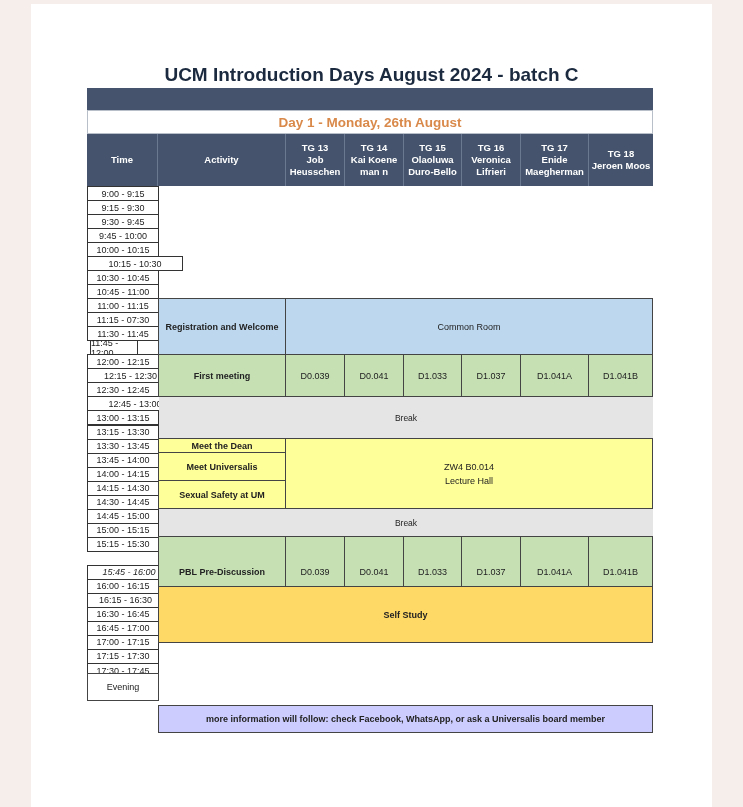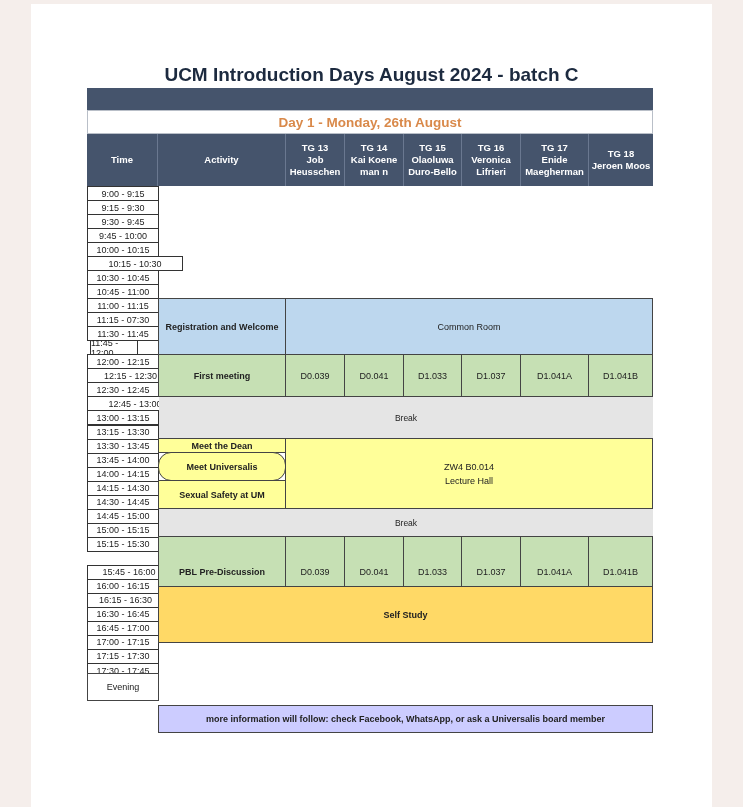--- a/index.html
+++ b/index.html
@@ -73,21 +73,21 @@
     <div class="abs tcell" style="left: 87px; top: 424.51px; width: 72px; height: 15.03px;">13:15 - 13:30</div>
     <div class="abs tcell" style="left: 87px; top: 438.54px; width: 72px; height: 15.03px;">13:30 - 13:45</div>
     <div class="abs tcell" style="left: 87px; top: 452.57px; width: 72px; height: 15.03px;">13:45 - 14:00</div>
     <div class="abs tcell" style="left: 87px; top: 466.6px; width: 72px; height: 15.03px;">14:00 - 14:15</div>
     <div class="abs tcell" style="left: 87px; top: 480.63px; width: 72px; height: 15.03px;">14:15 - 14:30</div>
     <div class="abs tcell" style="left: 87px; top: 494.66px; width: 72px; height: 15.03px;">14:30 - 14:45</div>
     <div class="abs tcell" style="left: 87px; top: 508.69px; width: 72px; height: 15.03px;">14:45 - 15:00</div>
     <div class="abs tcell" style="left: 87px; top: 522.72px; width: 72px; height: 15.03px;">15:00 - 15:15</div>
     <div class="abs tcell" style="left: 87px; top: 536.75px; width: 72px; height: 15.03px;">15:15 - 15:30</div>
     <div class="abs tcell" style="left: 87px; top: 550.78px; width: 72px; height: 25px; margin-top: 29px;">15:30 - 15:45</div>
-    <div class="abs tcell" style="left: 87px; top: 564.81px; width: 84px; height: 15.03px;">15:45 - 16:00</div>
+    <div class="abs tcell" style="left: 87px; top: 564.81px; width: 84px; height: 15.03px; font-style: italic;">15:45 - 16:00</div>
     <div class="abs tcell" style="left: 87px; top: 578.84px; width: 72px; height: 15.03px;">16:00 - 16:15</div>
     <div class="abs tcell" style="left: 87px; top: 592.87px; width: 77px; height: 15.03px;">16:15 - 16:30</div>
     <div class="abs tcell" style="left: 87px; top: 606.9px; width: 72px; height: 15.03px;">16:30 - 16:45</div>
     <div class="abs tcell" style="left: 87px; top: 620.93px; width: 72px; height: 15.03px;">16:45 - 17:00</div>
     <div class="abs tcell" style="left: 87px; top: 634.96px; width: 72px; height: 15.03px;">17:00 - 17:15</div>
     <div class="abs tcell" style="left: 87px; top: 648.99px; width: 72px; height: 15.03px;">17:15 - 17:30</div>
     <div class="abs tcell" style="left: 87px; top: 663.02px; width: 72px; height: 15.03px;">17:30 - 17:45</div>
     <div class="abs tcell" style="left: 87px; top: 677.05px; width: 72px; height: 15.03px;">17:45 - 18:00</div>
   </div>
 
@@ -98,21 +98,21 @@
 <div class="abs block green ital" style="left:285px;top:354px;width:60px;height:43px;">D0.039</div>
 <div class="abs block green ital" style="left:344px;top:354px;width:60px;height:43px;">D0.041</div>
 <div class="abs block green ital" style="left:403px;top:354px;width:59px;height:43px;">D1.033</div>
 <div class="abs block green ital" style="left:461px;top:354px;width:60px;height:43px;">D1.037</div>
 <div class="abs block green ital" style="left:520px;top:354px;width:69px;height:43px;">D1.041A</div>
 <div class="abs block green ital" style="left:588px;top:354px;width:65px;height:43px;">D1.041B</div>
 
 <div class="abs block grey ital" style="left:159px;top:397px;width:494px;height:41px;font-size:8.5px;">Break</div>
 
 <div class="abs block yellow bold" style="left:158px;top:438px;width:128px;height:15px;">Meet the Dean</div>
-<div class="abs block yellow bold" style="left:158px;top:452px;width:128px;height:29px;border-radius:13px;">Meet Universalis</div>
+<div class="abs block yellow bold" style="left:158px;top:452px;width:128px;height:29px;">Meet Universalis</div>
 <div class="abs block yellow bold" style="left:158px;top:480px;width:128px;height:29px;">Sexual Safety at UM</div>
 <div class="abs block yellow ital" style="left:285px;top:438px;width:368px;height:71px;line-height:14px;">
     <div><span>ZW4 B0.014</span><br><span>Lecture Hall</span></div>
   </div>
 
 <div class="abs block grey ital" style="left:159px;top:509px;width:494px;height:27px;font-size:8.5px;">Break</div>
 
 <div class="abs block green bold" style="left:158px;top:536px;width:128px;height:71px;">PBL Pre-Discussion</div>
 <div class="abs block green ital" style="left:285px;top:536px;width:60px;height:71px;">D0.039</div>
 <div class="abs block green ital" style="left:344px;top:536px;width:60px;height:71px;">D0.041</div>

